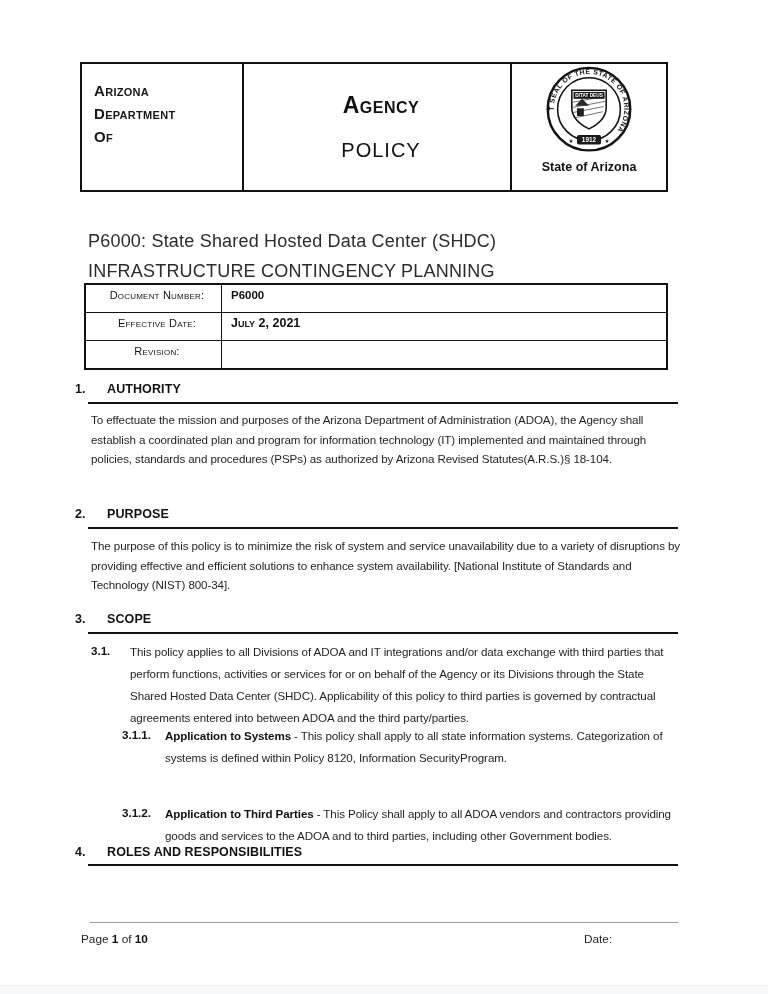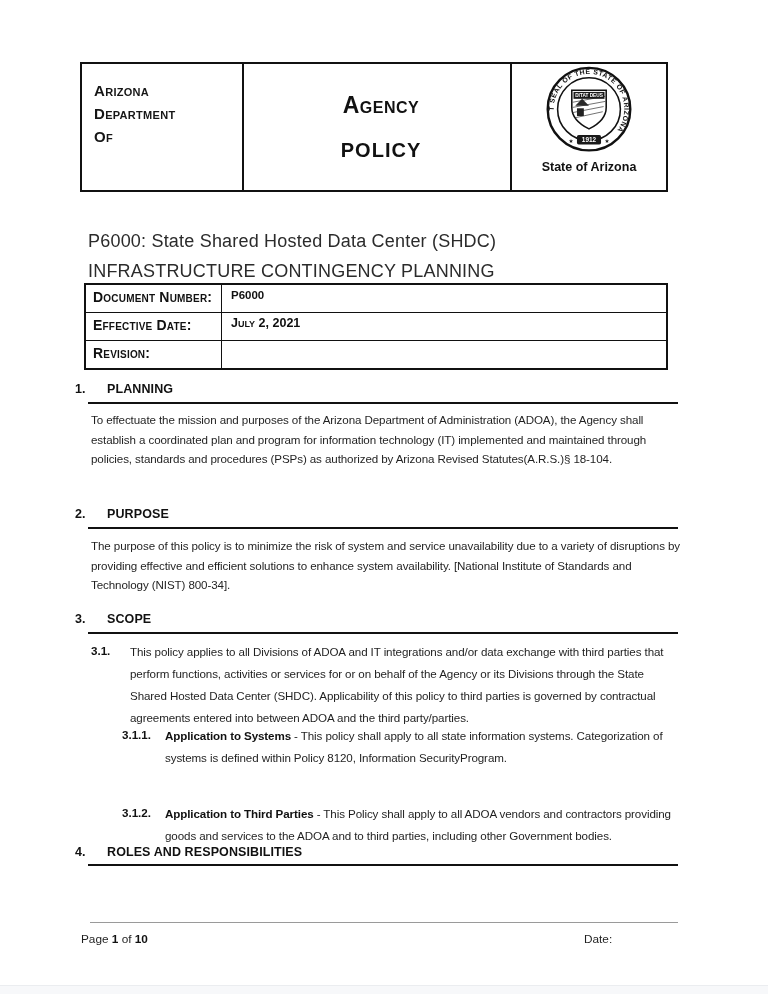--- a/index.html
+++ b/index.html
@@ -16,40 +16,40 @@
   }
   .hcell { box-sizing:border-box; overflow:hidden; }
   .hcell + .hcell { border-left:2px solid #111; }
   #org-cell { padding:15px 0 0 12px; }
   .org-line {
     font-variant:small-caps; font-weight:700; font-size:15px;
     line-height:23px; color:#161616; letter-spacing:0.3px;
   }
   #type-cell { display:flex; flex-direction:column; align-items:center; justify-content:center; gap:20px;padding-left:8px; }
   #agency-label { font-variant:small-caps; font-weight:700; font-size:23px; color:#111; letter-spacing:0.5px; }
-  #policy-label { font-weight:700; font-size:20px; color:#111; letter-spacing:1px;text-align:right; }
+  #policy-label { font-weight:400; font-size:20px; color:#111; letter-spacing:1px;text-align:right; }
   #seal-cell { display:flex; flex-direction:column; align-items:center; padding-top:2px; }
   #seal-caption { font-weight:700; font-size:12.5px; color:#111; margin-top:6px; }
 
   
   #doc-title {
     position:absolute; left:88px; top:227px; width:600px;
     font-size:18px; line-height:29.5px; color:#2b2b2b; letter-spacing:0.2px;
   }
 
   
   #meta-table {
     position:absolute; left:84px; top:283px; width:584px;
     border:2px solid #111; box-sizing:border-box; background:#fff;
   }
   .mrow { display:grid; grid-template-columns:136px 1fr; height:27px; }
   .mrow + .mrow { border-top:1.5px solid #111; }
   .mlabel {
     border-right:1.5px solid #111; padding:4px 0 0 7px; box-sizing:border-box;
-    font-variant:small-caps; font-weight:700; font-size:14px; color:#111; letter-spacing:0.2px;
+    font-variant:small-caps; font-weight:400; font-size:11px; color:#111; letter-spacing:0.2px;text-align:center;
   }
   .mvalue { padding:4px 8px 0 9px; font-weight:700; font-size:11.5px; color:#111; }
   .mvalue.caps { font-variant:small-caps; font-size:12.5px; padding-top:3px; }
 
   
   .sec-head { position:absolute; left:75px; font-weight:700; font-size:12.5px; color:#111; letter-spacing:0.1px; }
   .sec-num { display:inline-block; width:32px; }
   .sec-rule { position:absolute; left:88px; width:590px; height:0; border-top:2px solid #111; }
   .body-par {
     position:absolute; left:91px; width:594px; margin:0;
@@ -127,21 +127,21 @@
   <div class="mrow">
     <div class="mlabel">Effective Date:</div>
     <div class="mvalue caps">July 2, 2021</div>
   </div>
   <div class="mrow">
     <div class="mlabel">Revision:</div>
   </div>
 </div>
 
 <div class="sec-head" id="s1-head">
-  <span class="sec-num">1.</span><span>PLANNING</span>
+  <span class="sec-num">1.</span><span>AUTHORITY</span>
 </div>
 <div class="sec-rule" id="s1-rule"></div>
 <p class="body-par" id="p1">To effectuate the mission and purposes of the Arizona Department of Administration (ADOA), the Agency shall establish a coordinated plan and program for information technology (IT) implemented and maintained through policies, standards and procedures (PSPs) as authorized by Arizona Revised Statutes(A.R.S.)§ 18-104.</p>
 
 <div class="sec-head" id="s2-head">
   <span class="sec-num">2.</span><span>PURPOSE</span>
 </div>
 <div class="sec-rule" id="s2-rule"></div>
 <p class="body-par" id="p2">The purpose of this policy is to minimize the risk of system and service unavailability due to a variety of disruptions by providing effective and efficient solutions to enhance system availability. [National Institute of Standards and Technology (NIST) 800-34].</p>
 

